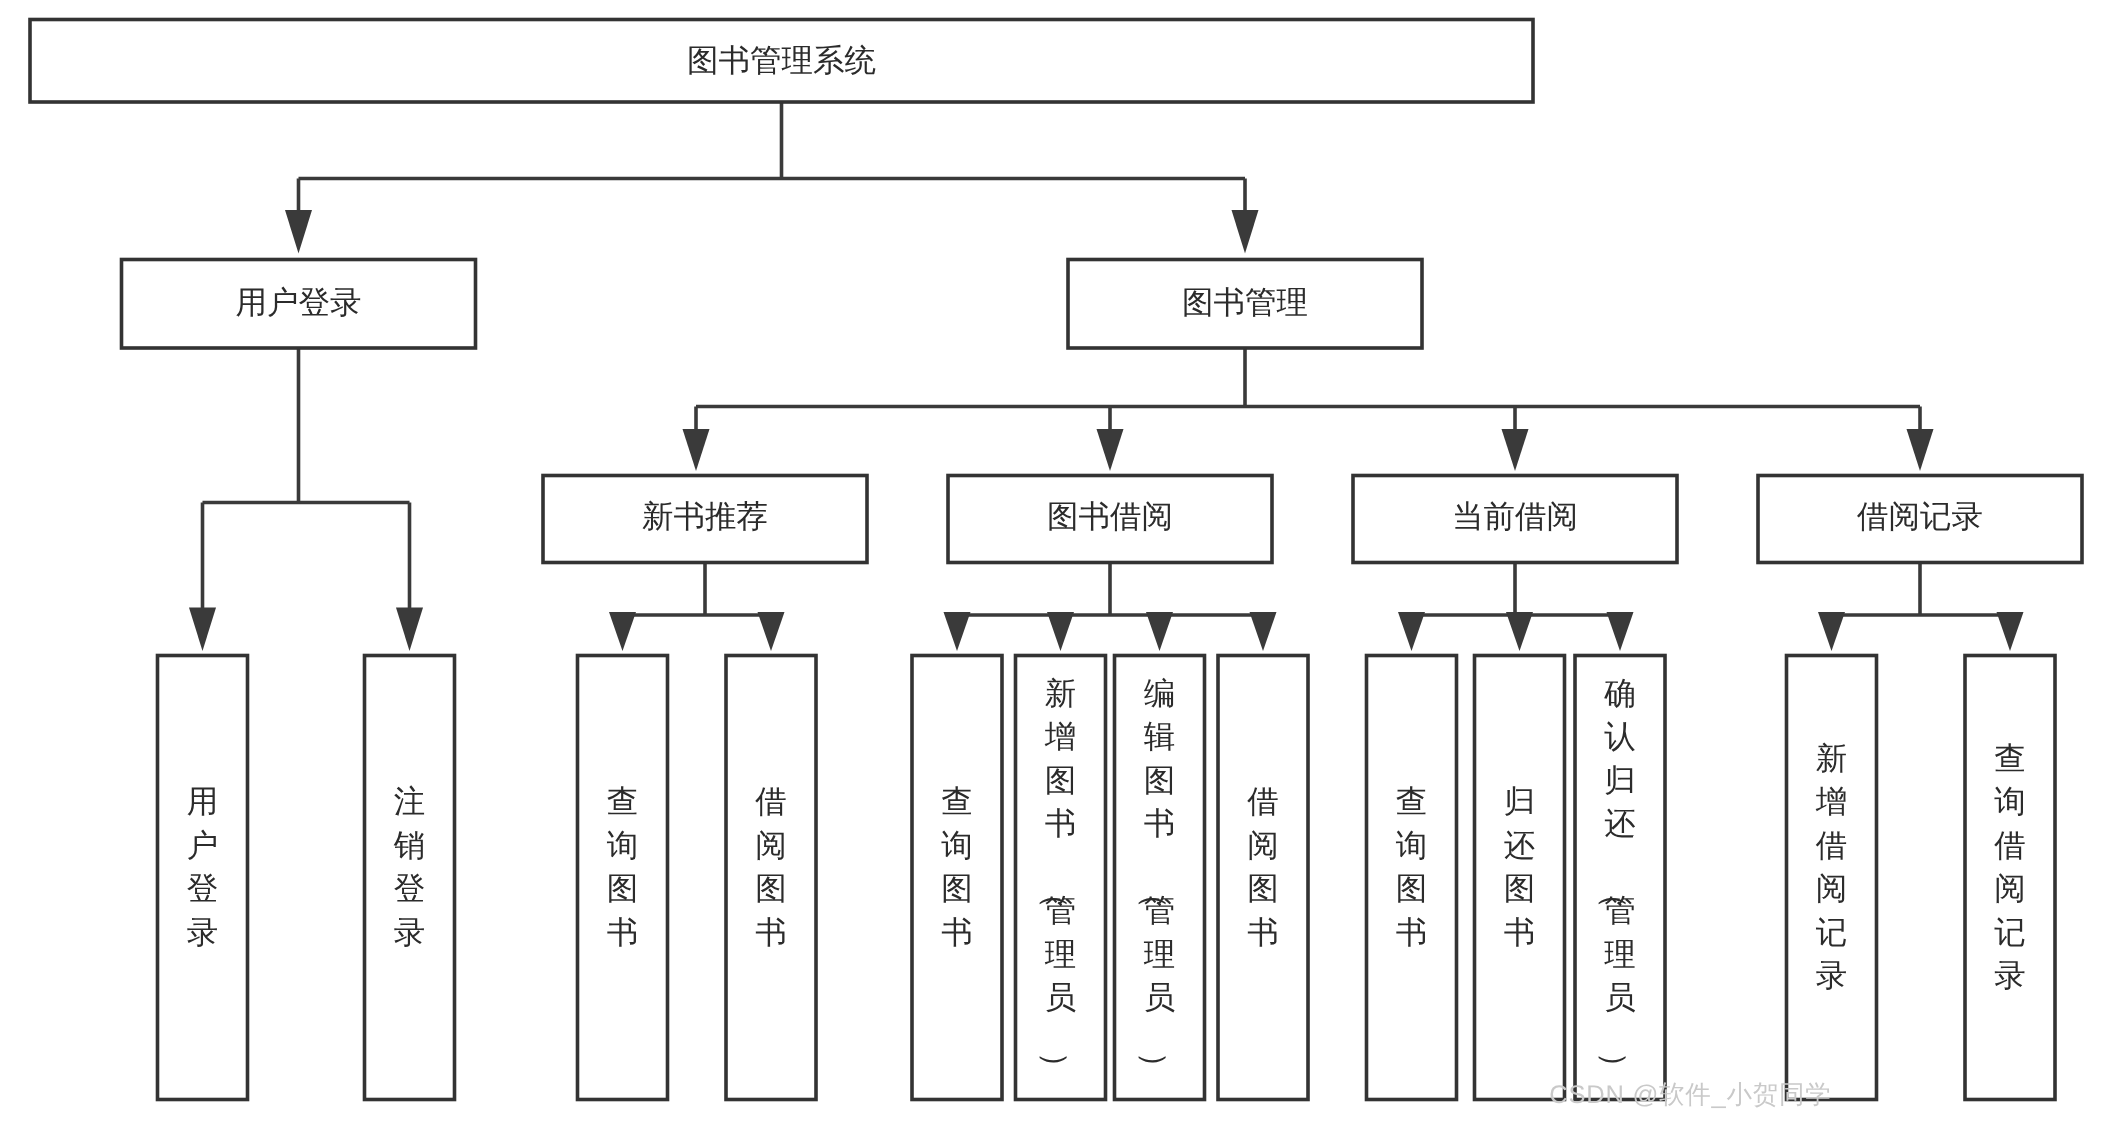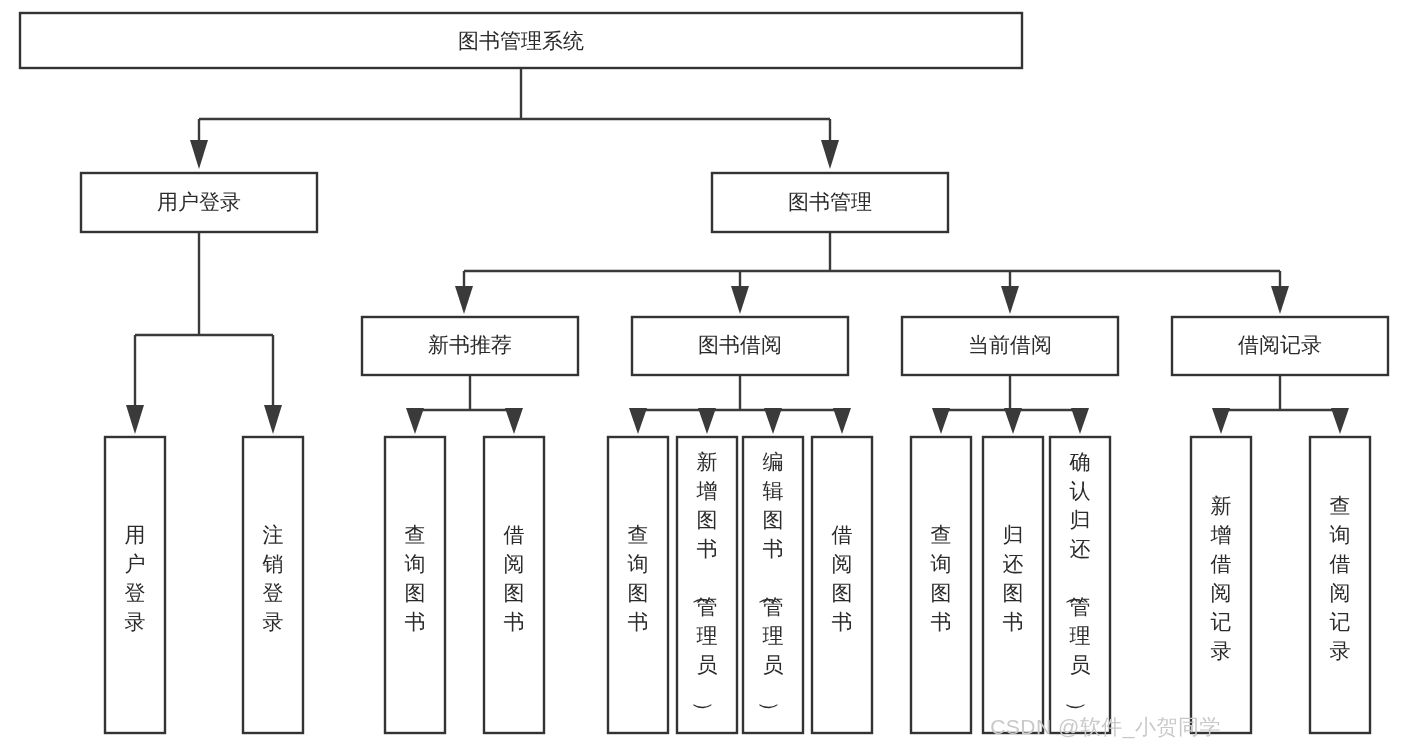--- a/index.html
+++ b/index.html
@@ -55,21 +55,21 @@
     font-family: "Liberation Sans", "DejaVu Sans", sans-serif;
     font-size: 21px;
     fill: #2b2b2b;
     text-anchor: middle;
   }
   .watermark-text {
     position: absolute;
     right: 10px;
     bottom: 6px;
     font-family: "Liberation Sans", "DejaVu Sans", sans-serif;
-    font-size: 21px;
+    font-size: 17px;
     color: #c9c9c9;
     white-space: nowrap;
     letter-spacing: 0.5px;
     pointer-events: none;
   }
 </style>
 </head>
 <body>
 
 <div id="diagram-root">

